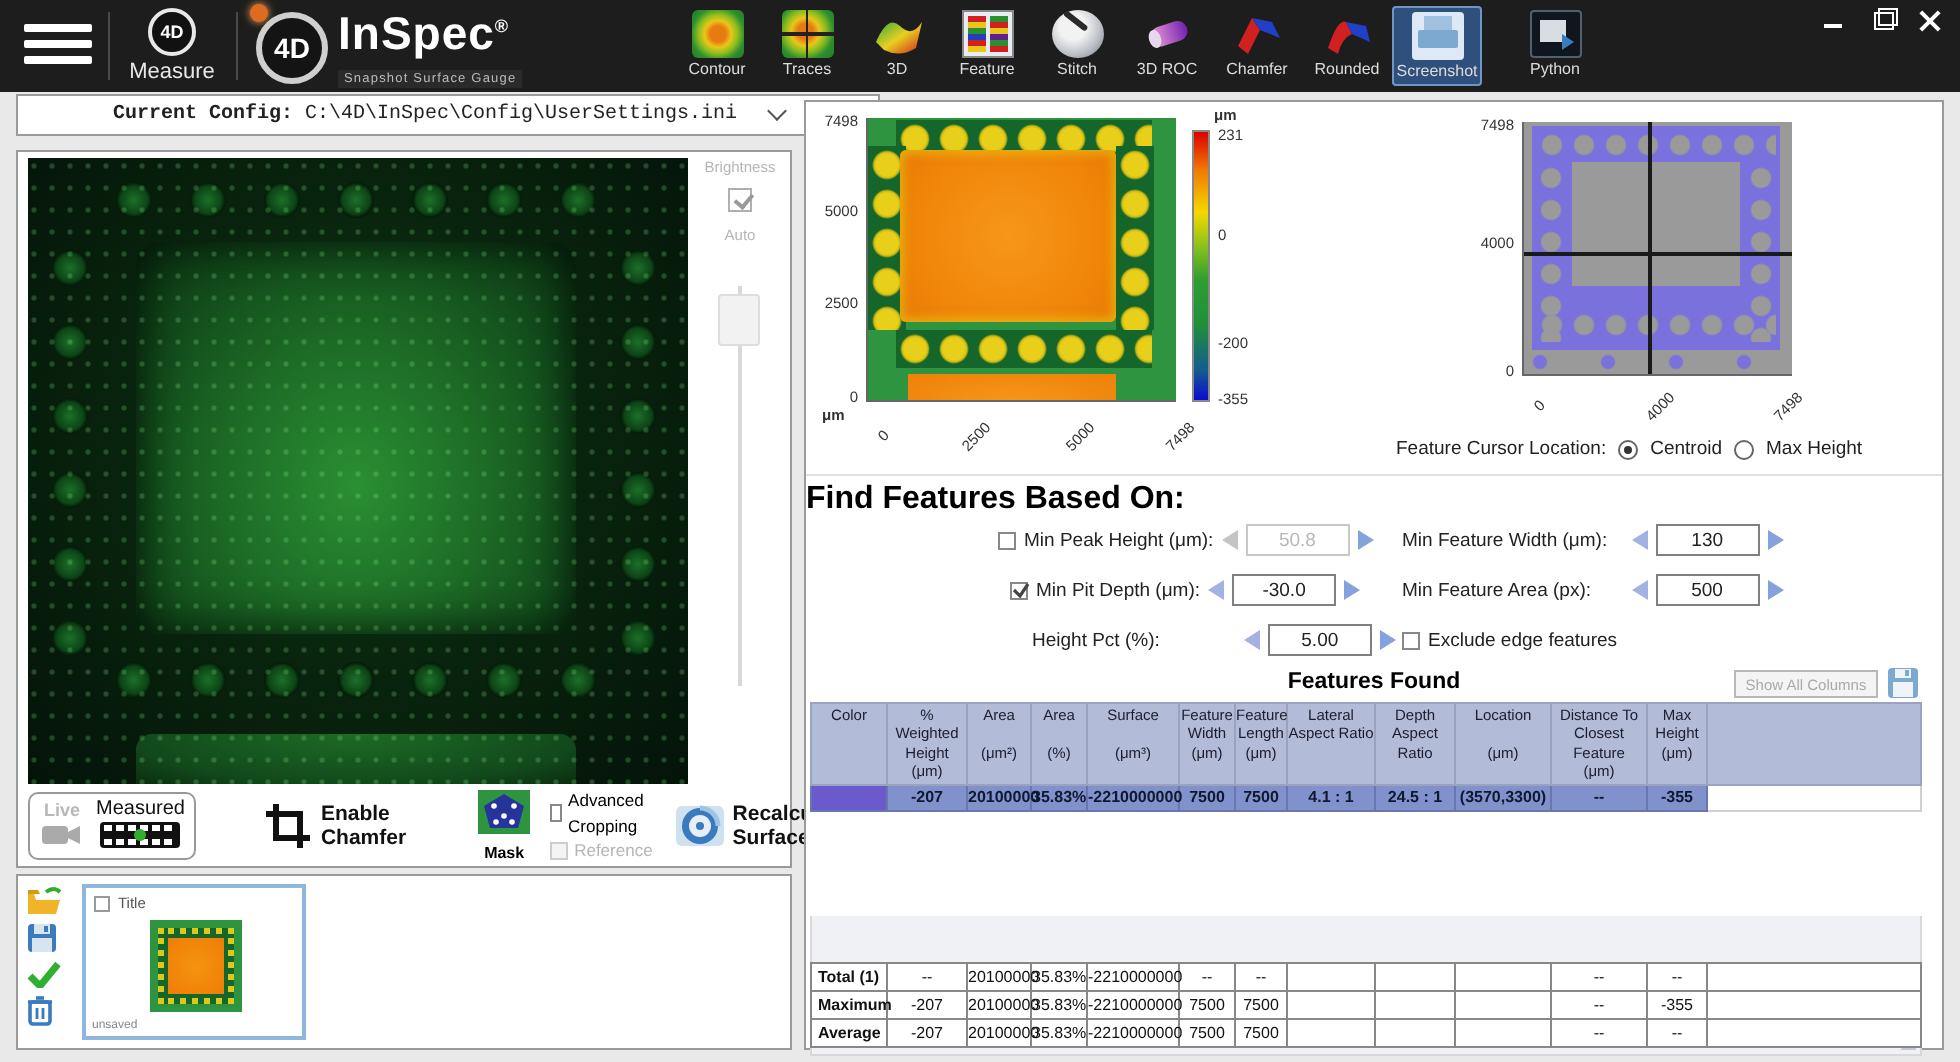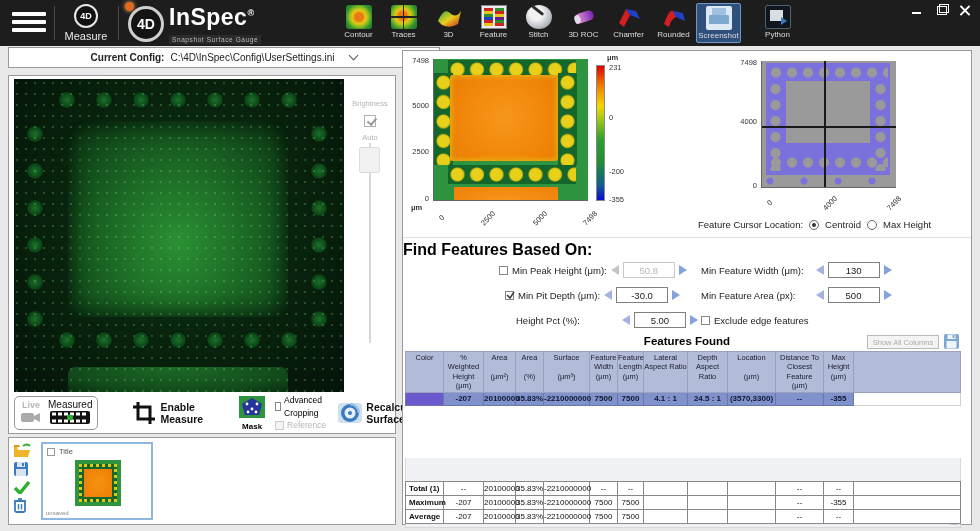--- a/index.html
+++ b/index.html
@@ -46,35 +46,35 @@
   .ico-printer::before { content:""; position:absolute; left:6px; top:2px; width:14px; height:7px; background:#9fc0de; }
   .ico-printer::after { content:""; position:absolute; left:3px; top:9px; width:20px; height:9px; background:#7da9d0; border-radius:1px; }
   .ico-python { background:#10161e; border:1px solid #51606f; border-radius:2px; }
   .ico-python::before { content:""; position:absolute; left:4px; top:4px; width:13px; height:11px; background:#d8dde2; }
   .ico-python::after { content:""; position:absolute; right:3px; bottom:3px; width:0; height:0; border-left:6px solid #3a7abf; border-top:4px solid transparent; border-bottom:4px solid transparent; }
 
   
   .workspace { position:absolute; left:0; top:46px; width:980px; height:485px; background:#e9e9e9; }
   .panel { background:#fff; border:1px solid #9a9a9a; position:absolute; }
 
-  .config-bar { left:8px; top:1px; width:432px; height:21px; display:flex; align-items:center; justify-content:center; gap:6px; font-size:10px; }
+  .config-bar { left:8px; top:1px; width:432px; height:21px; display:flex; align-items:center; justify-content:center; gap:6px; font-size:10px;font-family:Liberation Mono, monospace; }
   .config-lbl { font-weight:bold; color:#222; }
   .config-val { color:#222; }
   .chev { width:7px; height:7px; border-right:1.5px solid #555; border-bottom:1.5px solid #555; transform:rotate(45deg); margin:-4px 0 0 10px; cursor:pointer; }
 
   
   .image-panel { left:8px; top:29px; width:388px; height:359px; }
   .surface { position:absolute; left:5px; top:3px; width:330px; height:313px; background:radial-gradient(ellipse at 50% 45%, #0c3413 0%, #071d0b 70%, #04130a 100%); overflow:hidden; }
   .sq-main { position:absolute; left:54px; top:42px; width:220px; height:196px; border-radius:12px; background:radial-gradient(ellipse at 50% 62%, #2a8f33 0%, #1d6b26 42%, #124a1b 75%, #0a2e10 100%); box-shadow:inset 0 0 24px #031007; }
   .strip-h { position:absolute; left:34px; right:34px; height:38px; background-image:radial-gradient(circle 15px at 19px 19px, #1c7029 0%, #0d4517 45%, #041c08 58%, rgba(0,0,0,0) 63%); background-size:37px 38px; background-repeat:repeat-x; }
   .strip-v { position:absolute; top:36px; bottom:56px; width:38px; background-image:radial-gradient(circle 15px at 19px 19px, #1c7029 0%, #0d4517 45%, #041c08 58%, rgba(0,0,0,0) 63%); background-size:38px 37px; background-repeat:repeat-y; }
   .sq2 { position:absolute; left:54px; top:288px; width:220px; height:25px; background:radial-gradient(ellipse at 50% 0%, #1d6b26 0%, #124a1b 70%, #0a2e10 100%); border-radius:8px 8px 0 0; }
   .speckle { position:absolute; inset:0; background-image:radial-gradient(circle 1px at 3px 4px, rgba(140,255,140,.22) 0 1px, transparent 1.6px); background-size:9px 11px; }
   .brightness { position:absolute; left:338px; top:3px; width:46px; height:312px; text-align:center; }
-  .br-lbl { font-size:7.5px; color:#b5b5b5; margin-top:20px; }
+  .br-lbl { font-size:7.5px; color:#b5b5b5; margin-top:0; }
   .cb { display:inline-block; width:12px; height:12px; border:1px solid #b0b0b0; background:#fff; position:relative; vertical-align:middle; cursor:pointer; }
   .cb.checked::after { content:""; position:absolute; left:3.5px; top:0.5px; width:3.5px; height:7px; border:solid #9a9a9a; border-width:0 2px 2px 0; transform:rotate(40deg); }
   .cb-auto { margin-top:4px; }
   .slider-track { position:absolute; left:22px; top:64px; width:2px; height:200px; background:#d8d8d8; }
   .slider-thumb { position:absolute; left:12px; top:68px; width:21px; height:26px; background:#f2f2f2; border:1px solid #ddd; border-radius:2px; cursor:pointer; }
 
   .controls-row { position:absolute; left:0; top:317px; width:386px; height:40px; display:flex; align-items:center; }
   .lm-group { margin-left:5px; border:1px solid #999; border-radius:5px; height:34px; display:flex; align-items:center; padding:0 5px; gap:6px; }
   .lm-live { text-align:center; color:#b8b8b8; font-size:9px; font-weight:bold; cursor:pointer; }
   .lm-measured { text-align:center; color:#111; font-size:10px; font-weight:normal; cursor:pointer; }
@@ -324,21 +324,21 @@
                 <circle cx="20" cy="7.5" r="3" fill="#2fae2f"></circle>
               </svg>
           </div>
         </div>
         <div class="crop-block">
           <svg width="24" height="24">
               <path d="M6 1 L6 18 L23 18" stroke="#111" stroke-width="3" fill="none"></path>
               <path d="M1 6 L18 6 L18 23" stroke="#111" stroke-width="3" fill="none"></path>
             </svg>
           <div class="two-line" style="white-space:pre-line">Enable
-Measure</div>
+Chamfer</div>
         </div>
         <div class="mask-block">
           <svg width="26" height="22">
               <rect x="0" y="0" width="26" height="22" fill="#2e9440"></rect>
               <polygon points="13,2 23,8 20,19 6,19 3,8" fill="#24349a"></polygon>
               <g fill="#fff">
                 <circle cx="8" cy="8" r="1.4"></circle>
                 <circle cx="18" cy="8" r="1.4"></circle>
                 <circle cx="13" cy="13" r="1.4"></circle>
                 <circle cx="9" cy="16" r="1.4"></circle>

